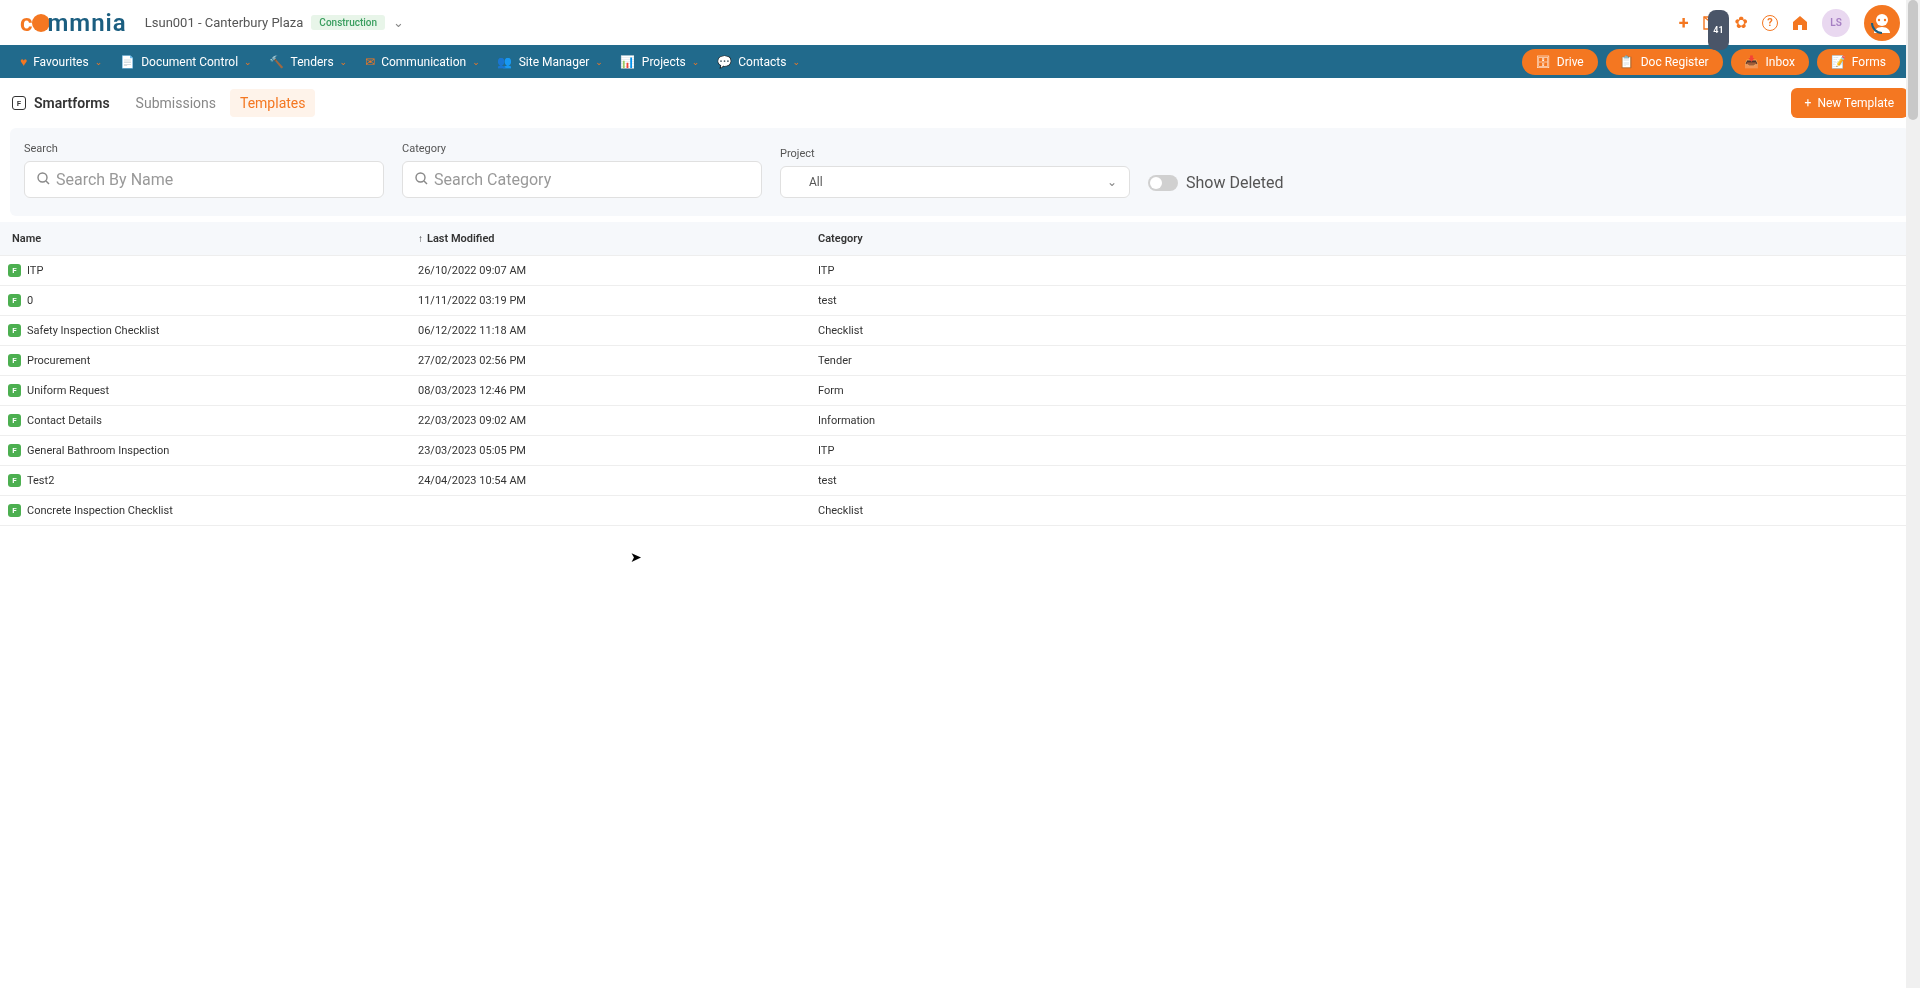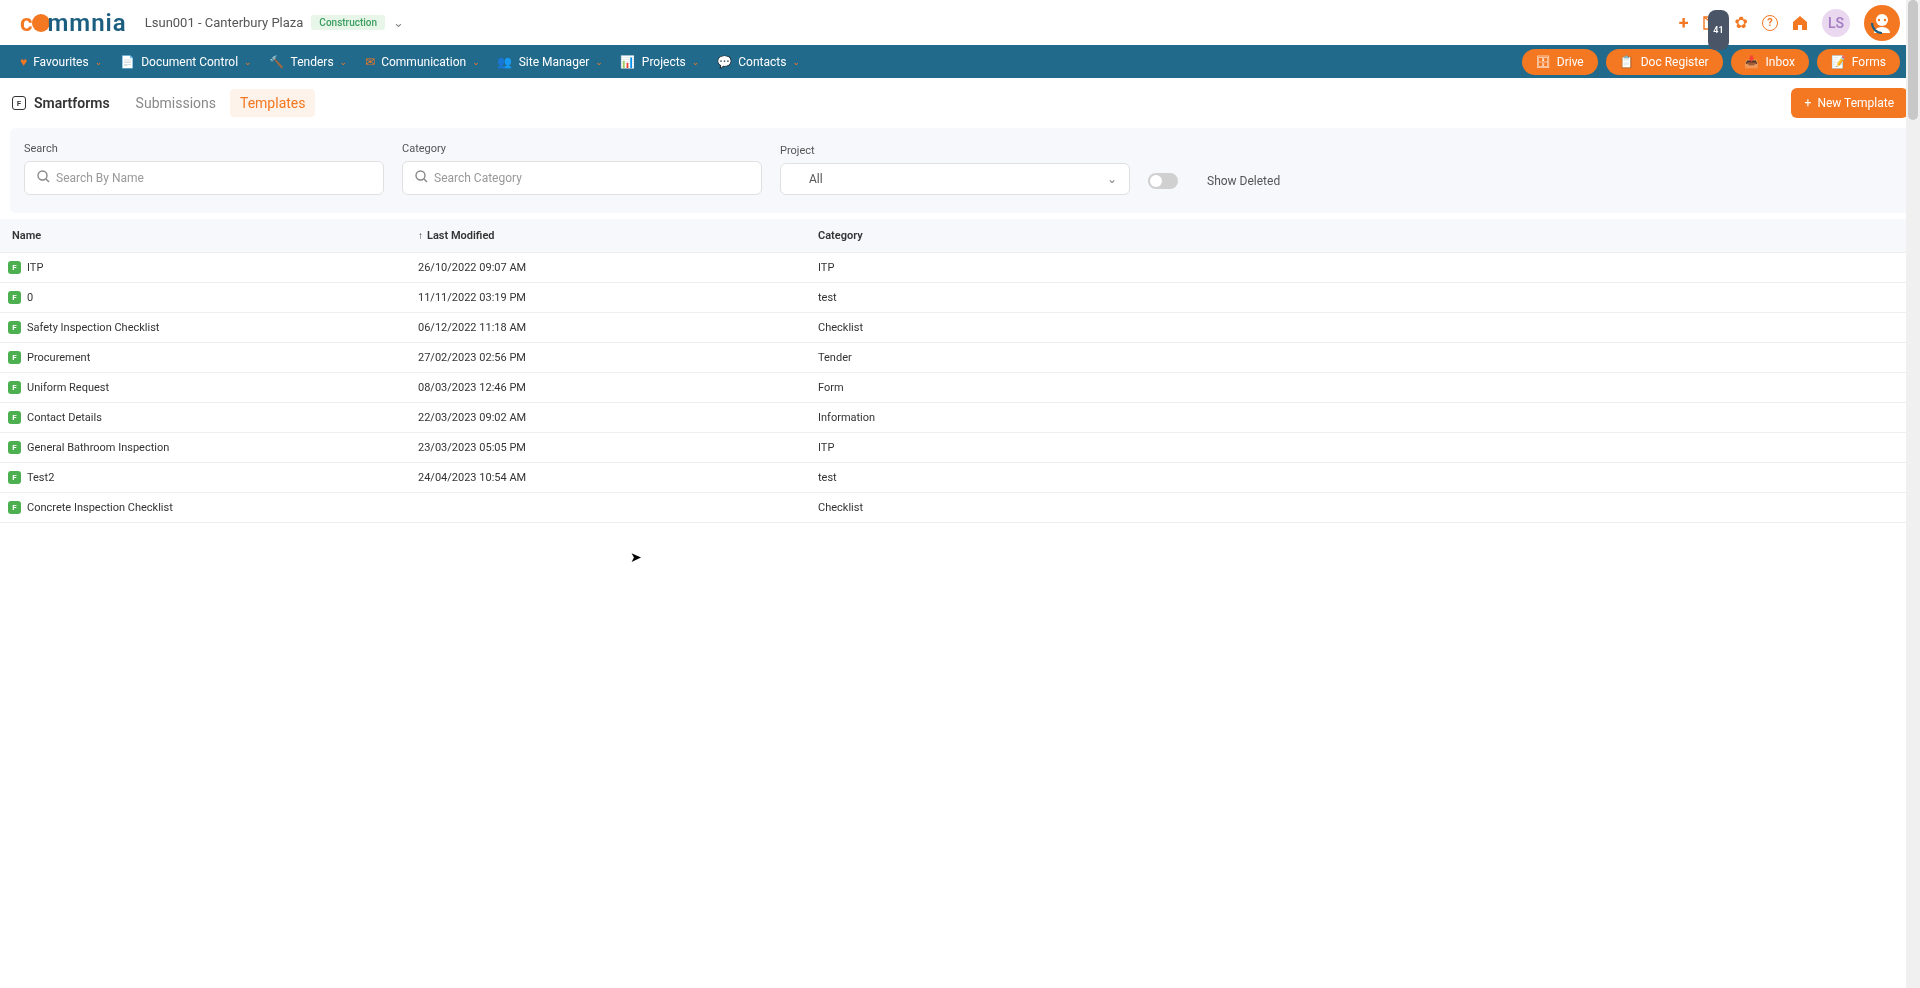--- a/index.html
+++ b/index.html
@@ -9,21 +9,21 @@
 .topbar-left { display: flex; align-items: center; gap: 18px; }
 .logo { display: flex; align-items: center; font-size: 24px; font-weight: 600; letter-spacing: 1px; }
 .logo .c { color: #f47721; }
 .logo .rest { color: #1b5e80; }
 .logo .dot { width: 18px; height: 18px; border-radius: 50%; background: #f47721; display: inline-block; margin: 0 -2px; }
 .breadcrumb-area { display: flex; align-items: center; gap: 8px; color: #555; font-size: 13px; }
 .tag { background: #e8f5e9; color: #3a9e5f; font-size: 10px; padding: 2px 8px; border-radius: 3px; font-weight: 500; }
 .topbar-right { display: flex; align-items: center; gap: 14px; }
 .topbar-right .icon-btn { color: #666; cursor: pointer; position: relative; font-size: 16px; display: flex; align-items: center; }
 .badge { position: absolute; top: -6px; right: -8px; background: #4a5568; color: #fff; border-radius: 8px; padding: 15px 5px; font-size: 9px; font-weight: 600; }
-.avatar-sm { width: 28px; height: 28px; border-radius: 50%; background: #e9d8f0; color: #a67fc3; display: flex; align-items: center; justify-content: center; font-size: 14px; font-weight: 600; }
+.avatar-sm { width: 28px; height: 28px; border-radius: 50%; background: #e9d8f0; color: #a67fc3; display: flex; align-items: center; justify-content: center; font-size: 10px; font-weight: 600; }
 .avatar-lg { width: 36px; height: 36px; border-radius: 50%; background: #f47721; display: flex; align-items: center; justify-content: center; position: relative; }
 .avatar-lg::after { content: ""; position: absolute; bottom: 1px; right: 1px; width: 10px; height: 10px; }
 
 .mainnav { background: #216a8c; display: flex; align-items: center; justify-content: space-between; padding: 0 20px; height: 33px; }
 .mainnav-left { display: flex; gap: 18px; }
 .nav-item { display: flex; align-items: center; gap: 6px; color: #fff; font-size: 12px; cursor: pointer; }
 .nav-item .mini-icon { color: #f47721; font-size: 12px; }
 .nav-item .chev { color: #f47721; font-size: 9px; }
 
 .mainnav-right { display: flex; gap: 8px; }
@@ -33,21 +33,21 @@
 .subbar-left { display: flex; align-items: center; gap: 16px; }
 .page-title-area { display: flex; align-items: center; gap: 8px; font-size: 14px; font-weight: 600; }
 .tab { font-size: 14px; color: #888; cursor: pointer; padding: 6px 10px; border-radius: 4px; }
 .tab.active { color: #f47721; background: #fef3ea; }
 .new-tpl-btn { background: #f47721; color: #fff; padding: 8px 14px; border-radius: 6px; font-size: 12px; display: flex; align-items: center; gap: 6px; cursor: pointer; }
 
 .filter-bar { background: #f6f8fb; margin: 0 10px; padding: 14px 14px 18px; border-radius: 6px; display: flex; align-items: flex-end; gap: 18px; }
 .field { display: flex; flex-direction: column; gap: 6px; }
 .field-label { font-size: 11px; color: #555; }
 .field-input { display: flex; align-items: center; gap: 6px; background: #fff; border: 1px solid #e0e0e0; border-radius: 6px; padding: 8px 12px; min-width: 360px; }
-.field-input input { border: none; outline: none; flex: 1; font-size: 12px; color: #555; }
+.field-input input { border: none; outline: none; flex: 1; font-size: 16px; color: #555; }
 .field-input input::placeholder { color: #999; }
 .select-input { justify-content: space-between; cursor: pointer; padding-left: 28px; }
 .toggle-wrap { display: flex; align-items: center; gap: 8px; margin-bottom: 6px; }
 .toggle { width: 30px; height: 16px; background: #d0d0d0; border-radius: 8px; position: relative; cursor: pointer; }
 .toggle::after { content: ""; position: absolute; left: 2px; top: 2px; width: 12px; height: 12px; background: #fff; border-radius: 50%; }
 
 .grid { margin-top: 6px; }
 .grid-header { display: flex; background: #f6f8fb; padding: 10px 8px; border-bottom: 1px solid #eee; font-size: 11px; font-weight: 600; color: #333; }
 .col-name { flex: 0 0 410px; padding-left: 4px; }
 .col-mod { flex: 0 0 400px; display: flex; align-items: center; gap: 4px; }
@@ -212,21 +212,21 @@
   </div>
   <div class="field">
     <span class="field-label">Project</span>
     <div class="field-input select-input" style="min-width:350px;">
       <span style="color:#555;">All</span>
       <span style="color:#888;">⌄</span>
     </div>
   </div>
   <div class="toggle-wrap">
     <div class="toggle"></div>
-    <span style="font-size:12px; color:#555;margin-left:21px;">Show Deleted</span>
+    <span style="font-size:16px; color:#555;">Show Deleted</span>
   </div>
 </div>
 
 <div class="grid">
   <div class="grid-header">
     <div class="col-name">Name</div>
     <div class="col-mod">
       <span class="sort-arrow">↑</span>
       <span>Last Modified</span>
     </div>

